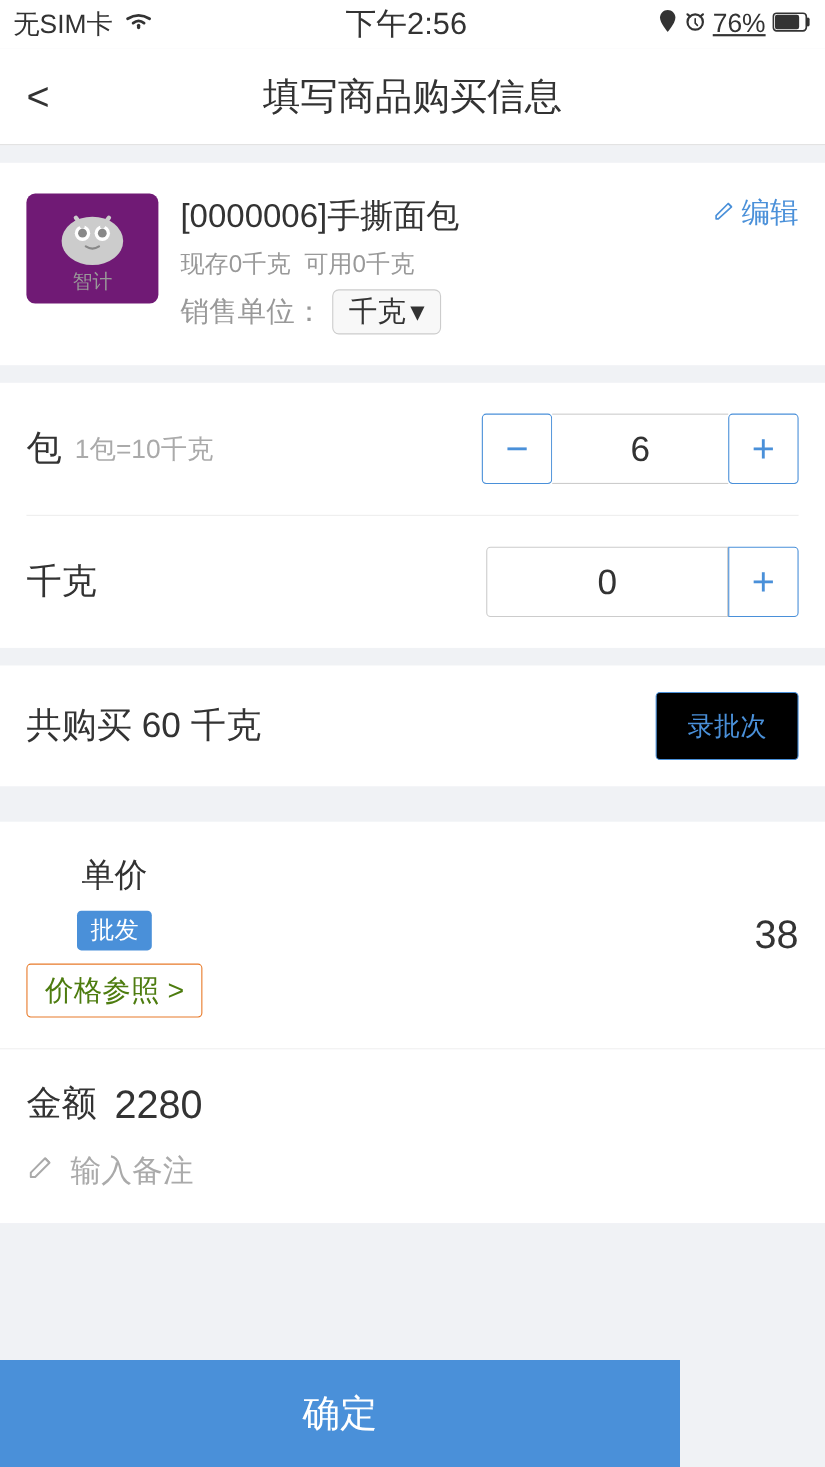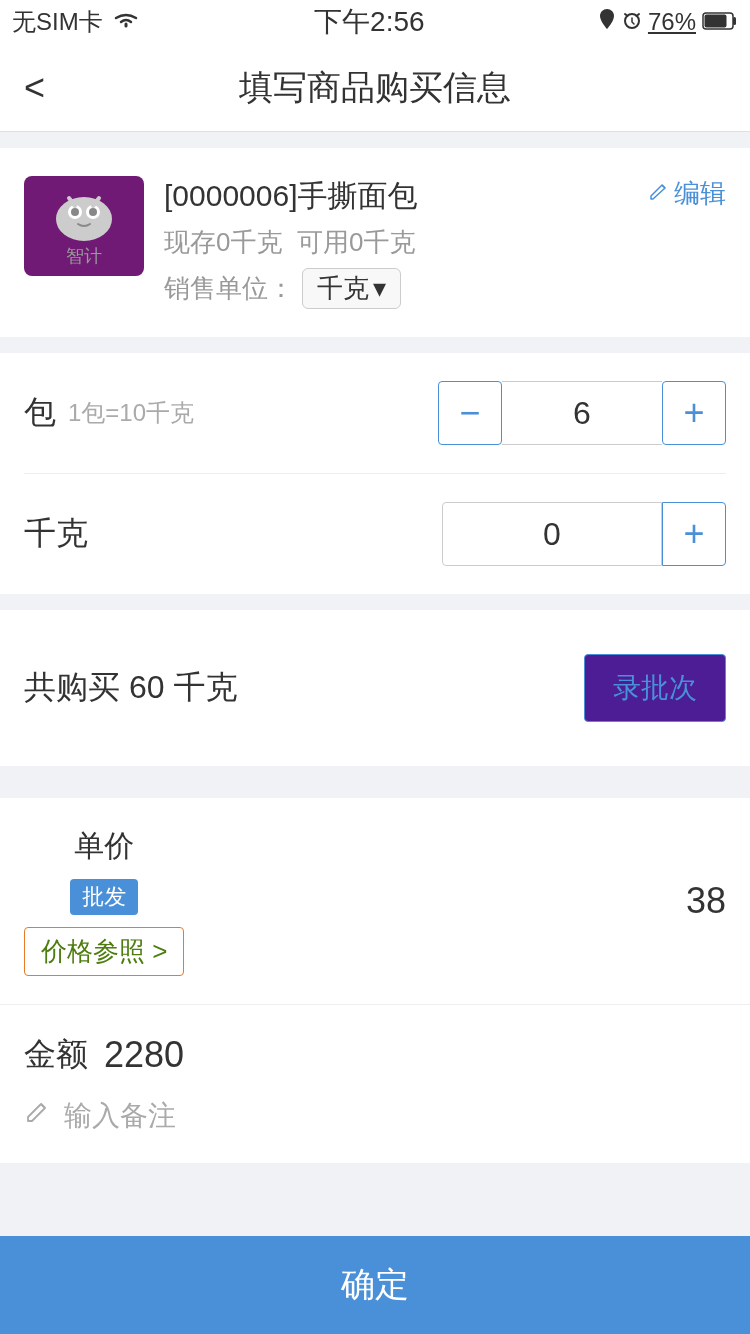--- a/index.html
+++ b/index.html
@@ -70,21 +70,21 @@
       justify-content: center;
       flex-shrink: 0;
     }
     .product-thumb-owl {
       display: flex;
       flex-direction: column;
       align-items: center;
     }
     .product-info { flex: 1; }
     .product-name { font-size: 30px; font-weight: 500; color: #333; margin-bottom: 8px; }
-    .product-stock { font-size: 26px; color: #999; margin-bottom: 8px; }
+    .product-stock { font-size: 22px; color: #999; margin-bottom: 8px; }
     .product-unit { font-size: 26px; color: #999; display: flex; align-items: center; gap: 8px; }
     .unit-select {
       display: inline-flex;
       align-items: center;
       border: 1px solid #ccc;
       border-radius: 6px;
       padding: 2px 14px;
       font-size: 26px;
       color: #333;
       background: #f8f8f8;
@@ -182,37 +182,37 @@
       display: flex;
       align-items: center;
       justify-content: center;
       cursor: pointer;
       border-radius: 0 4px 4px 0;
     }
 
     
     .summary-section {
       background: #fff;
-      padding: 44px 24px;
+      padding: 24px 24px;
       display: flex;
       align-items: center;
       justify-content: space-between;
       margin-top: 16px;
     }
     .summary-text {
       font-size: 32px;
       color: #333;
     }
     .batch-btn {
       border: 1px solid #4a90d9;
       color: #4a90d9;
-      font-size: 28px;
+      font-size: 24px;
       padding: 14px 28px;
       border-radius: 4px;
-      background: #4c1d95;
+      background: #000000;
       cursor: pointer;
     }
 
     
     .price-section {
       background: #fff;
       padding: 28px 24px;
       margin-top: 16px;
       border-bottom: 1px solid #eee;
     }
@@ -284,21 +284,21 @@
       background: #f0f2f5;
       flex: 1;
       min-height: 300px;
     }
 
     
     .confirm-bar {
       position: fixed;
       bottom: 0;
       left: 0;
-      width: 750px;
+      width: 618px;
       height: 98px;
       background: #4a90d9;
       display: flex;
       align-items: center;
       justify-content: center;
       cursor: pointer;
     }
     .confirm-text {
       font-size: 34px;
       color: #fff;

